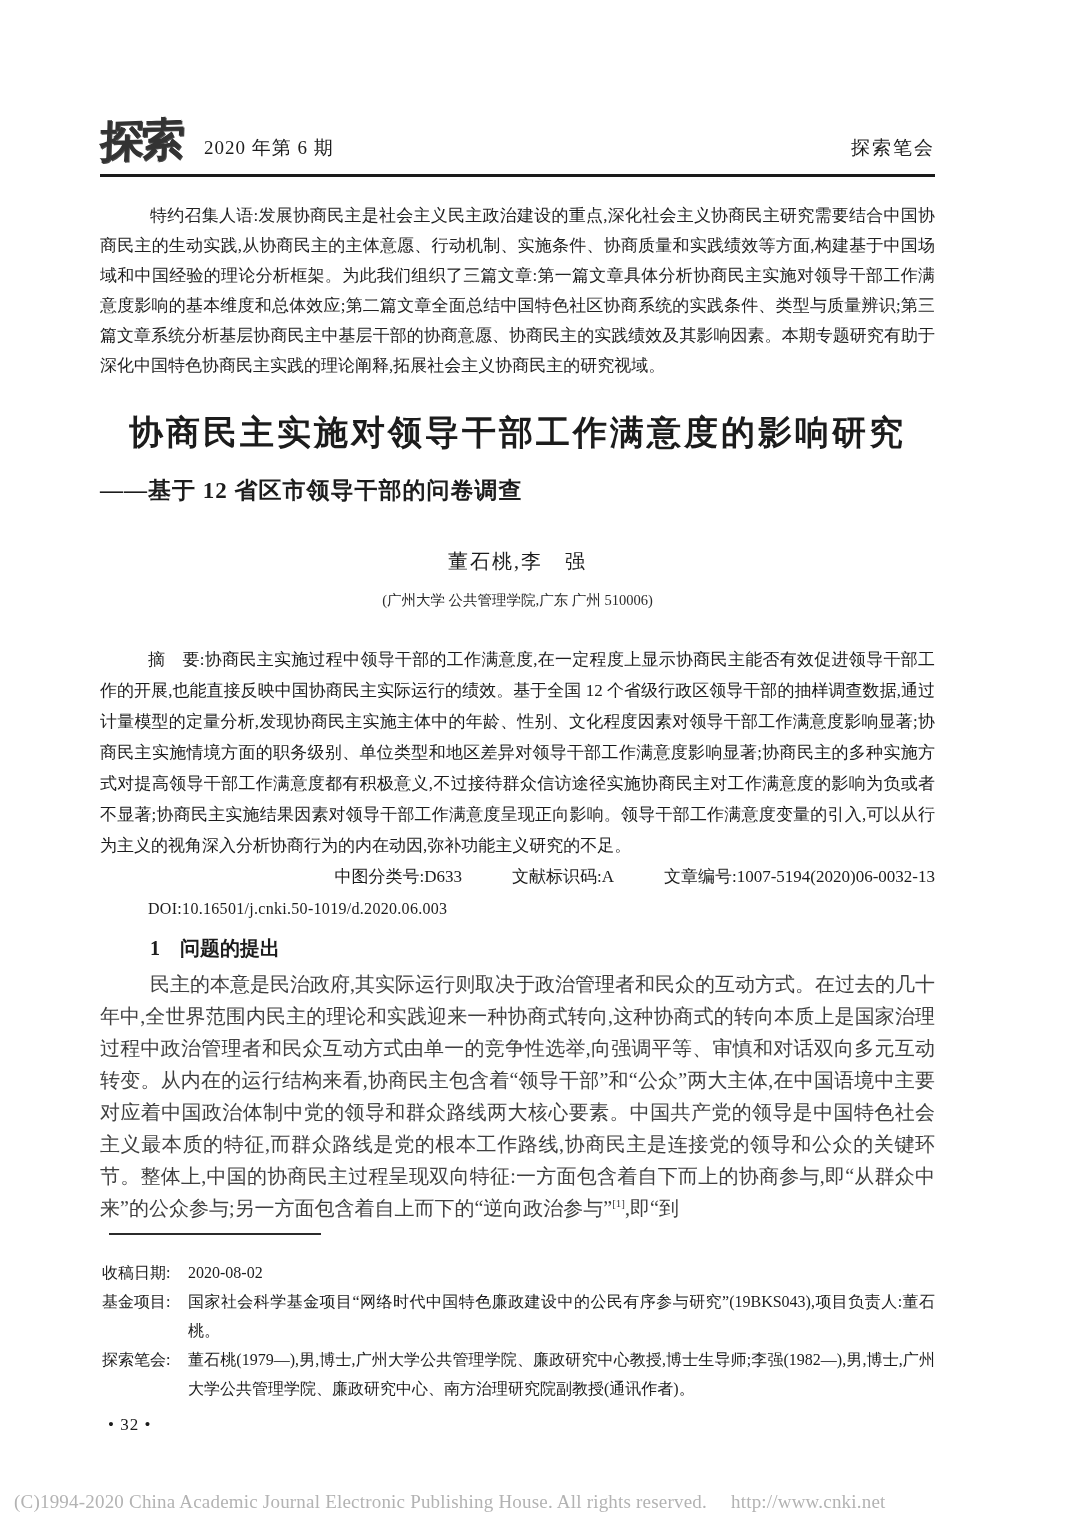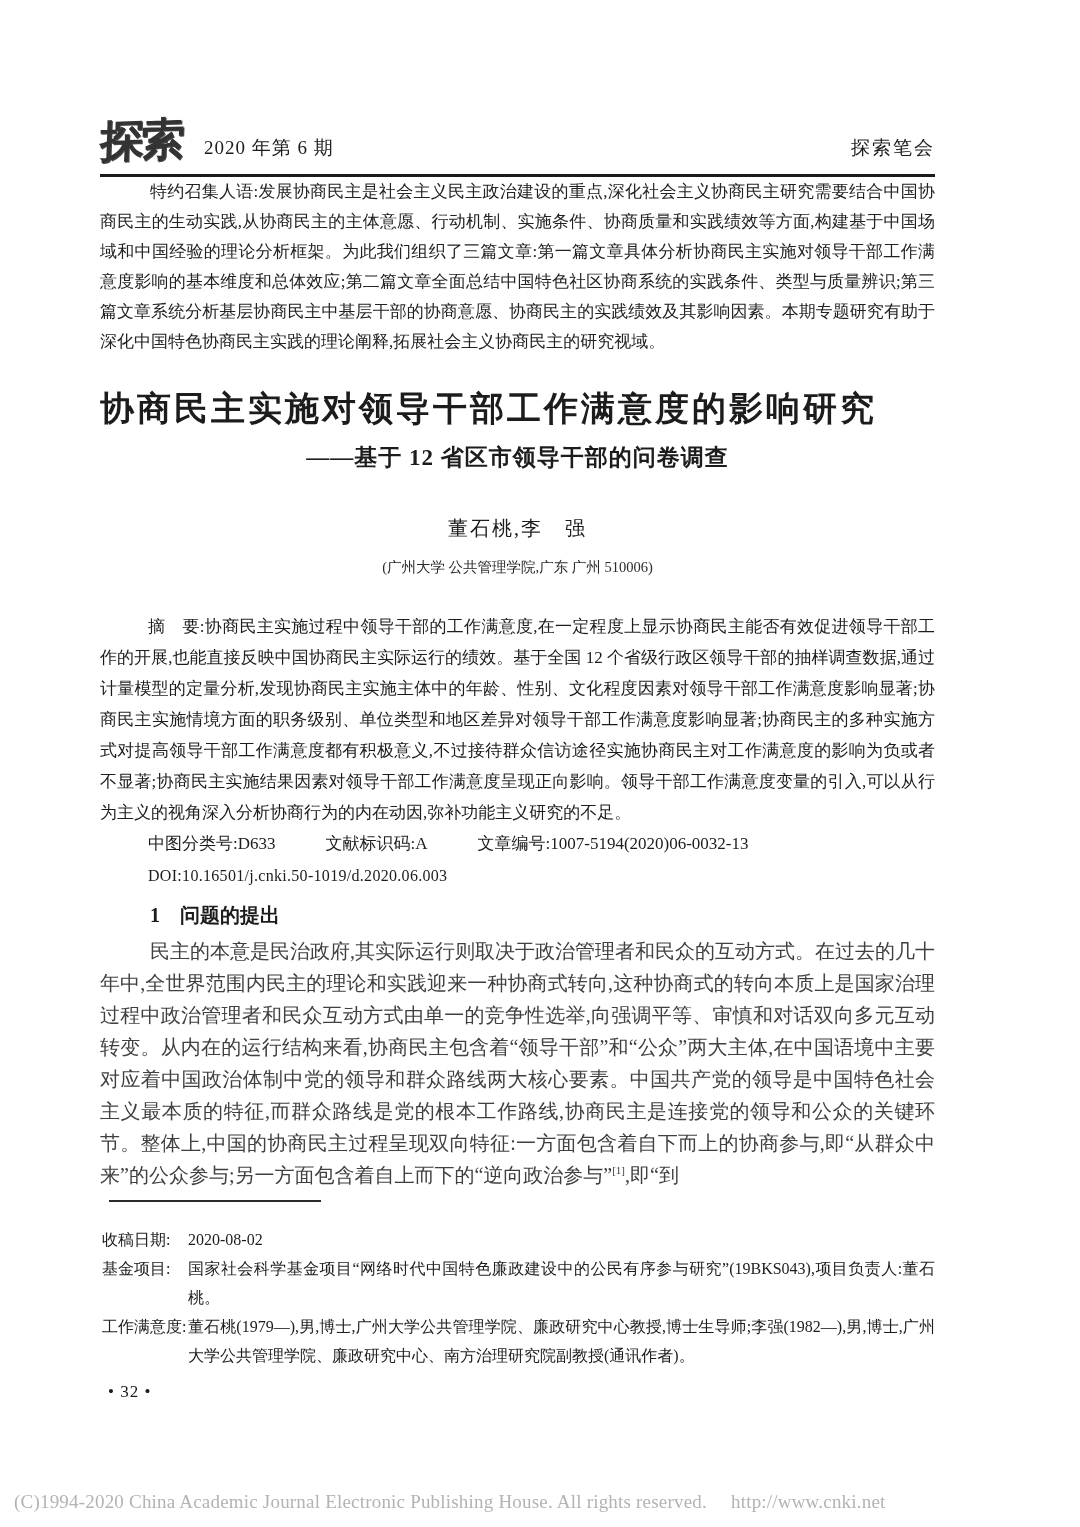--- a/index.html
+++ b/index.html
@@ -17,36 +17,36 @@
     font-weight:900; font-size:44px; line-height:50px; color:#333333;
     transform:rotate(-2deg) skewX(-4deg); letter-spacing:-3px;
     text-shadow:1px 1px 0 #4a4a4a;
   }
   .issue { font-size:19px; line-height:24px; margin-left:22px; padding-bottom:6px; letter-spacing:1px; }
   .column-name { margin-left:auto; font-size:19px; line-height:24px; padding-bottom:6px; letter-spacing:2px; }
   .rule { margin-top:8px; border-top:3px solid #1a1a1a; }
 
   
   .intro {
-    font-size:17px; line-height:30px; text-align:justify;
+    margin-top:24px; font-size:17px; line-height:30px; text-align:justify;
     text-indent:50px; color:#222222;
   }
 
   
-  .title { margin-top:30px; text-align:left; font-size:34px; line-height:44px; font-weight:bold; letter-spacing:3px; }
-  .subtitle { margin-top:12px; text-align:center; font-size:23px; line-height:30px; font-weight:bold; letter-spacing:1px; }
+  .title { margin-top:30px; text-align:center; font-size:34px; line-height:44px; font-weight:bold; letter-spacing:3px; }
+  .subtitle { margin-top:21px; font-size:23px; line-height:30px; font-weight:bold; letter-spacing:1px; }
   .authors { margin-top:42px; text-align:center; font-size:20px; line-height:26px; letter-spacing:2px; }
   .affiliation { margin-top:16px; text-align:center; font-size:14.5px; line-height:20px; color:#2a2a2a; }
 
   
   .absblock { margin-top:34px; }
   .abstract, .keywords, .metaline { font-size:17px; line-height:31px; text-align:justify; }
   .abstract { text-indent:48px; }
   .keywords { text-indent:48px; }
-  .metaline { padding-left:48px; text-align:left; }
+  .metaline { padding-left:48px; text-align:right; }
   .metaline span { margin-right:50px; }
   .metaline span:last-child { margin-right:0; }
   .doi { margin-top:6px; padding-left:48px; font-size:16px; line-height:22px; letter-spacing:0.3px; }
 
   
   .section { margin-top:14px; padding-left:50px; font-size:20px; line-height:28px; font-weight:bold; }
   .section .stitle { margin-left:20px; }
 
   
   .bodytext { margin-top:6px; font-size:20px; line-height:32px; text-align:justify; text-indent:50px; color:#404040; }
@@ -111,21 +111,21 @@
     <div class="footnotes">
       <div class="fn">
         <span class="fnlabel">收稿日期:</span>
         <span>2020-08-02</span>
       </div>
       <div class="fn">
         <span class="fnlabel">基金项目:</span>
         <span>国家社会科学基金项目“网络时代中国特色廉政建设中的公民有序参与研究”(19BKS043),项目负责人:董石桃。</span>
       </div>
       <div class="fn">
-        <span class="fnlabel">工作满意度:</span>
+        <span class="fnlabel">探索笔会:</span>
         <span>董石桃(1979—),男,博士,广州大学公共管理学院、廉政研究中心教授,博士生导师;李强(1982—),男,博士,广州大学公共管理学院、廉政研究中心、南方治理研究院副教授(通讯作者)。</span>
       </div>
     </div>
 
     <div class="pagenum">• 32 •</div>
   </div>
 
   <div class="copyright">
     <span>(C)1994-2020 China Academic Journal Electronic Publishing House. All rights reserved.</span><span class="cnki">http://www.cnki.net</span>
   </div>

